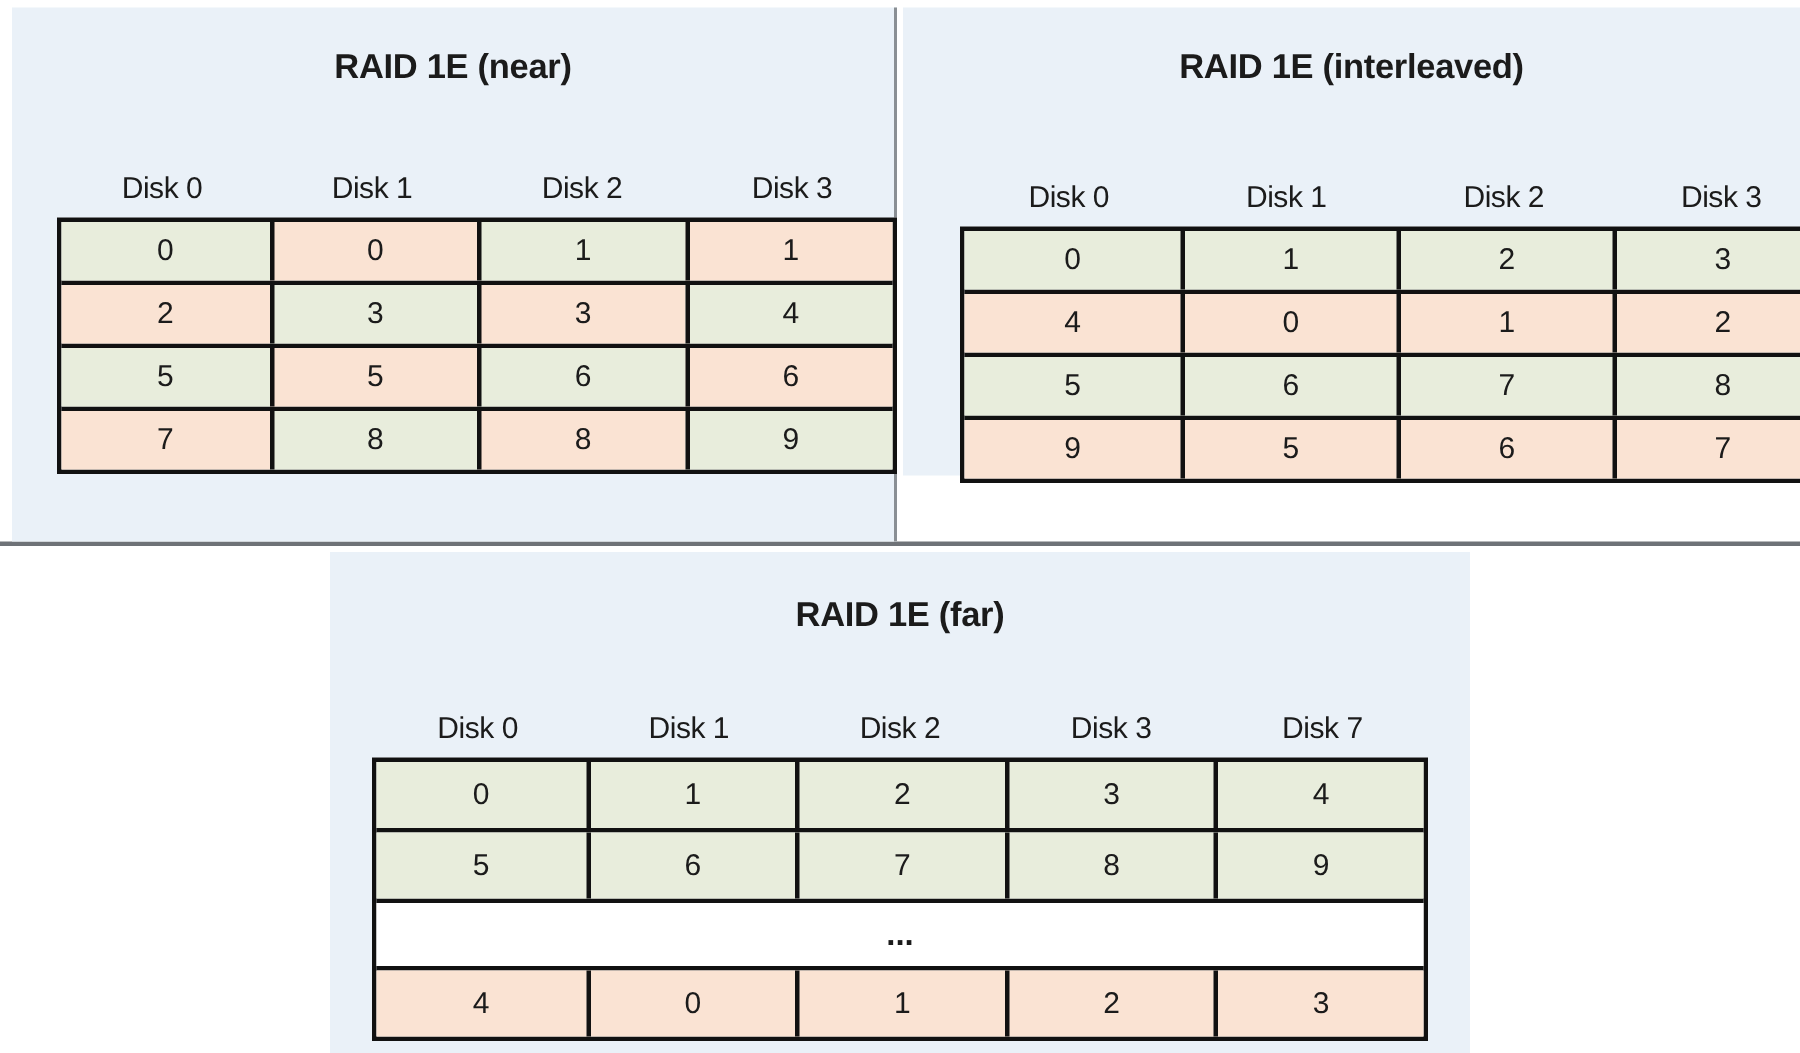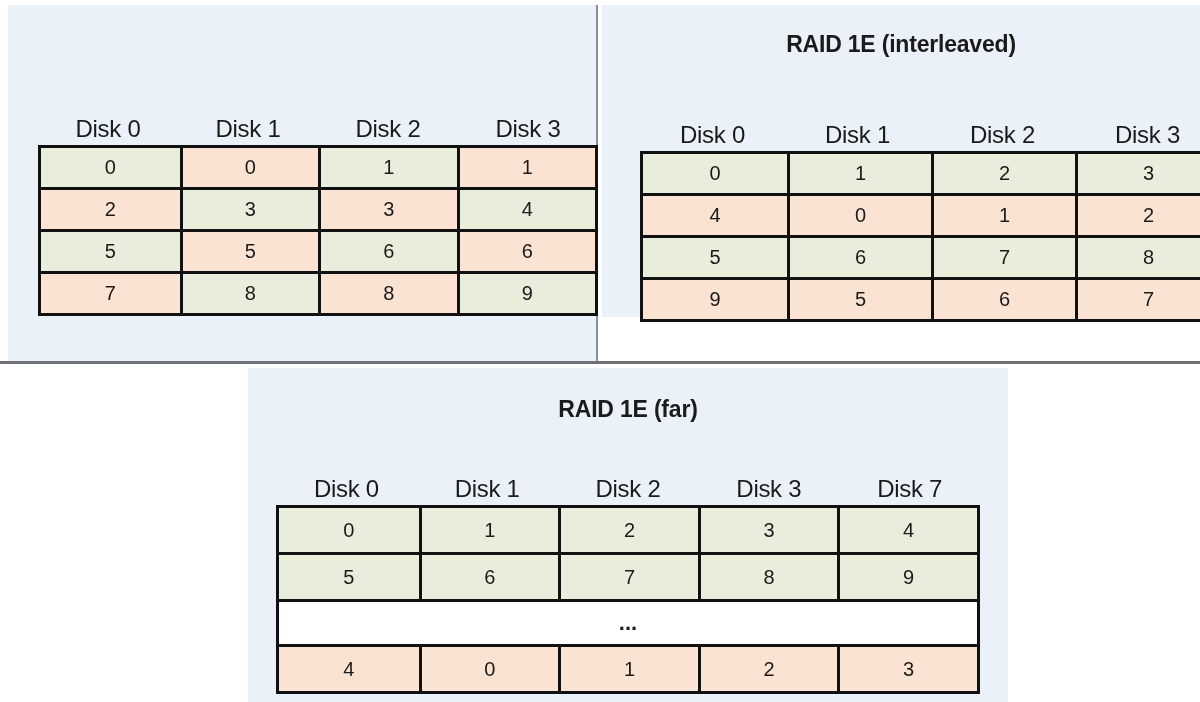--- a/index.html
+++ b/index.html
@@ -47,21 +47,20 @@
     top: 5px;
     width: 598px;
     height: 312px;
   }
   
   .panel-far {
     left: 220px;
     top: 368px;
     width: 760px;
     height: 334px;
-    margin-left: 28px;
   }
 
   .panel-title {
     text-align: center;
     font-weight: bold;
     font-size: 23px;
     color: #1b1b1b;
     letter-spacing: -0.2px;
     font-stretch: condensed;
     white-space: nowrap;
@@ -70,21 +69,21 @@
   .panel-interleaved .panel-title { margin-top: 26px; }
   .panel-far .panel-title    { margin-top: 28px; }
 
   
   .disk-header-row {
     display: flex;
     position: absolute;
   }
   .disk-header {
     text-align: center;
-    font-size: 24px;
+    font-size: 20px;
     color: #1b1b1b;
     font-stretch: condensed;
     white-space: nowrap;
     letter-spacing: -0.3px;
   }
 
   
   .raid-table {
     position: absolute;
     border: 3px solid #111111;
@@ -155,20 +154,21 @@
     pointer-events: none;
     user-select: none;
   }
 </style>
 </head>
 <body>
 
 <div class="top-strip">
 
   <div class="panel panel-near">
+    <div class="panel-title">RAID 1E (near)</div>
 
     <div class="disk-header-row near-headers">
       <div class="disk-header">Disk 0</div>
       <div class="disk-header">Disk 1</div>
       <div class="disk-header">Disk 2</div>
       <div class="disk-header">Disk 3</div>
     </div>
 
     <div class="raid-table table-near">
       <div class="raid-row">

